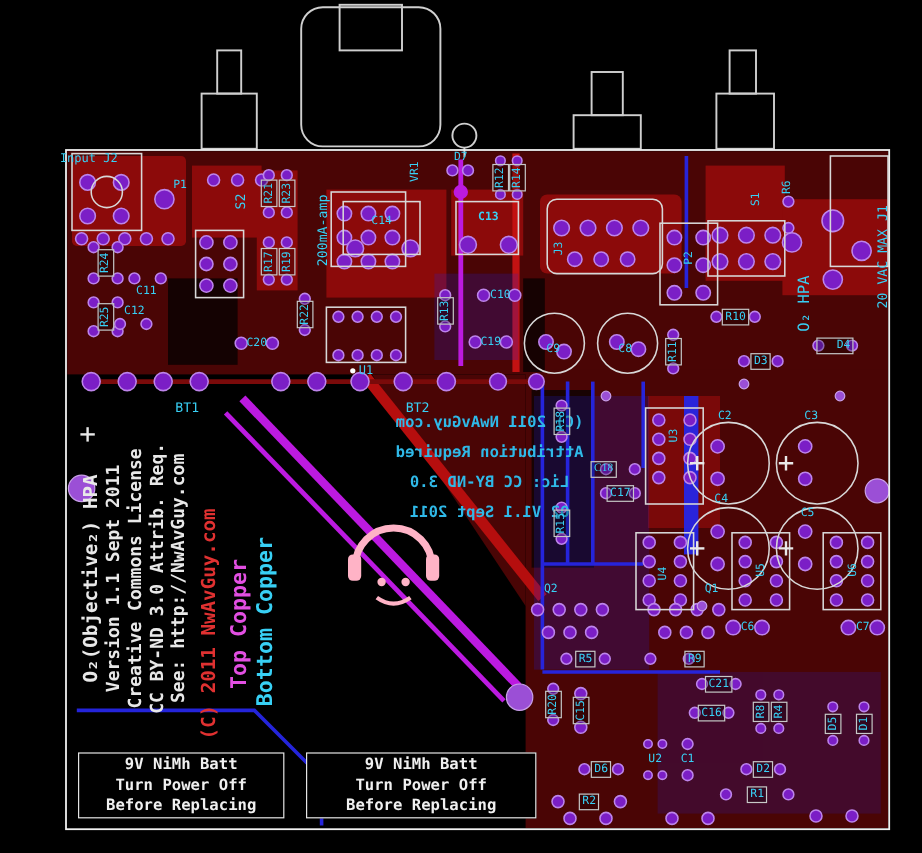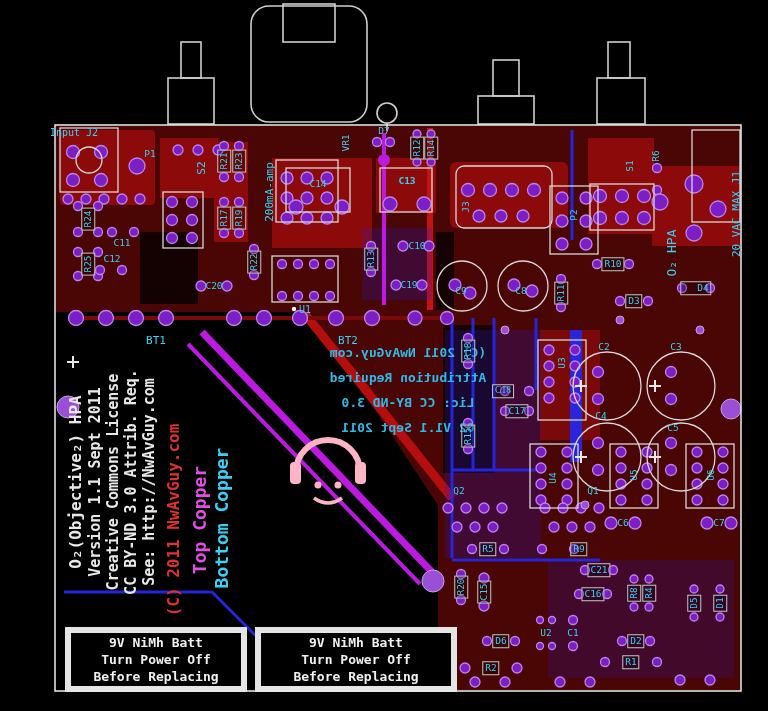--- a/index.html
+++ b/index.html
@@ -11,21 +11,21 @@
   .silk{stroke:#d8d8d8;fill:none;stroke-width:1.3;}
   .conn{stroke:#cfcfcf;fill:none;stroke-width:1.6;}
   .ref{position:absolute;transform:translate(-50%,-50%);color:#38d0f5;font-size:9.5px;
        line-height:1;white-space:nowrap;z-index:5;}
   .ref.v{transform:translate(-50%,-50%) rotate(-90deg);}
   .ref.b{border:1px solid #c8c8c8;padding:1px 2px;background:rgba(0,0,0,.25);}
   .tline{position:absolute;transform:translate(-50%,-50%) rotate(-90deg);font-weight:bold;
          white-space:nowrap;line-height:1;z-index:5;}
   .mline{position:absolute;transform:translate(-50%,-50%) scaleX(-1);color:#2fb9e8;
          font-size:13px;font-weight:bold;white-space:nowrap;line-height:1;z-index:5;}
-  .warnbox{position:absolute;border:6px solid #e5e5e5;background:#000;display:flex;
+  .warnbox{position:absolute;border:1px solid #e5e5e5;background:#000;display:flex;
            flex-direction:column;justify-content:center;align-items:center;gap:1px;z-index:6;}
   #warn1{left:65px;top:627px;width:170px;height:53px;}
   #warn2{left:255px;top:627px;width:190px;height:53px;}
   .wline{color:#f0f0f0;font-weight:bold;font-size:13px;line-height:16px;white-space:nowrap;}
 </style>
 </head>
 <body>
 
 <div class="stage">
 

